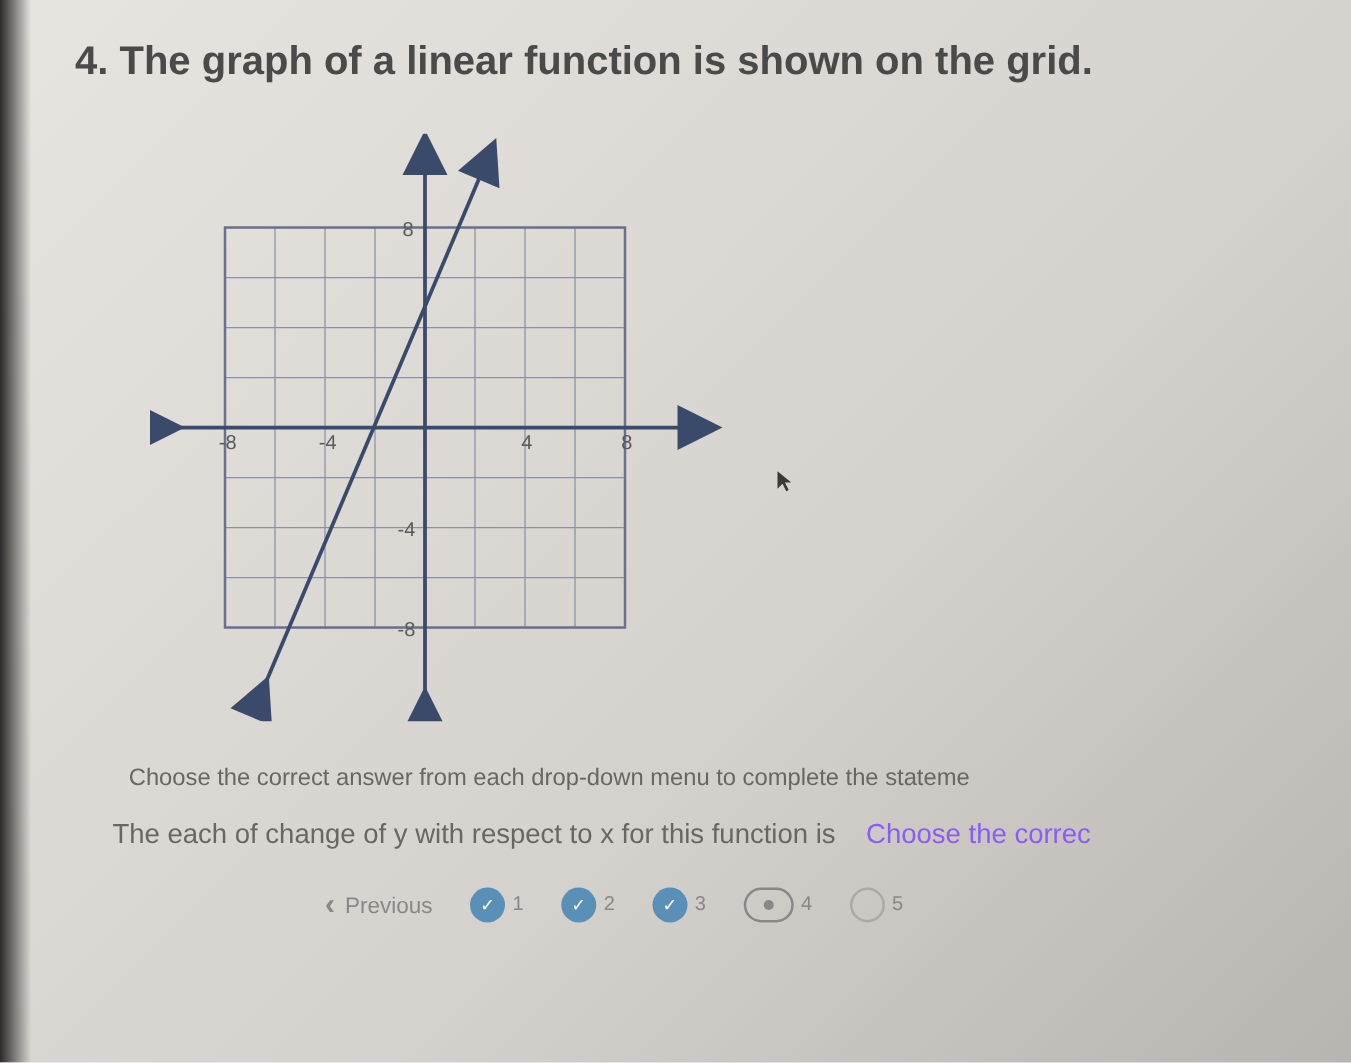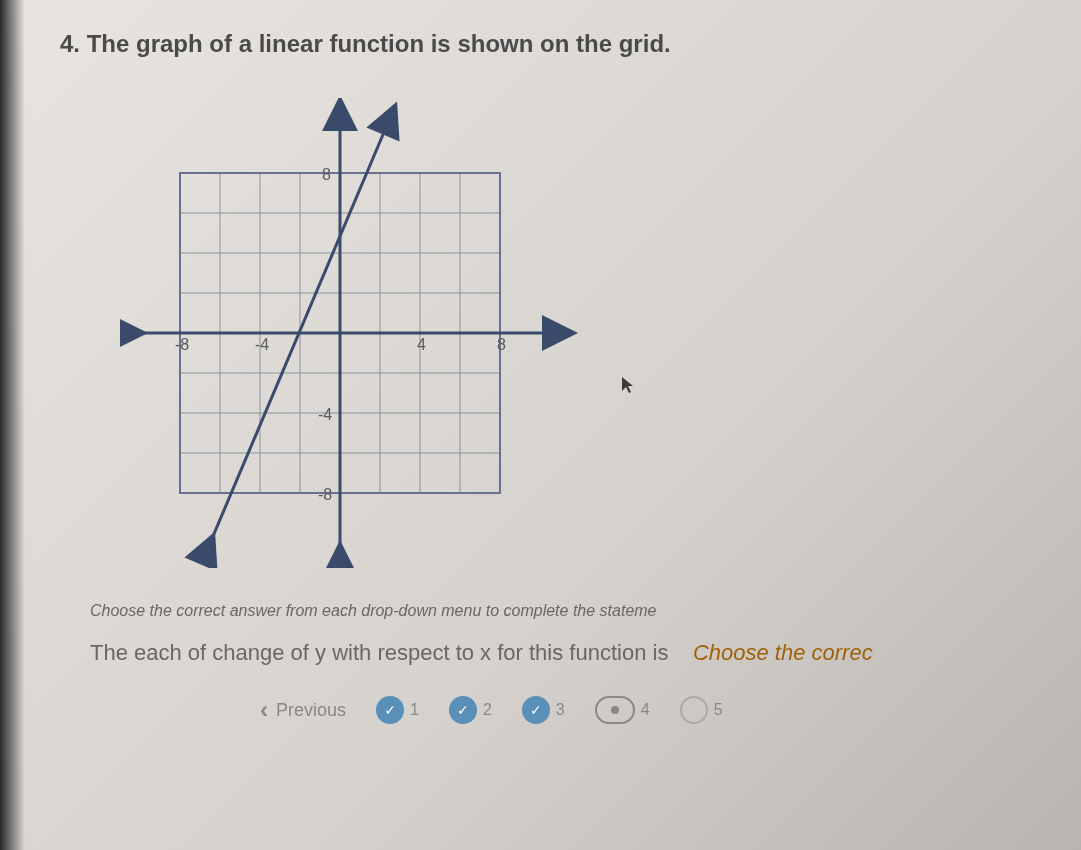--- a/index.html
+++ b/index.html
@@ -16,53 +16,51 @@
       left: 0;
       top: 0;
       width: 25px;
       height: 100%;
       background: linear-gradient(90deg, #2a2a2a 0%, transparent 100%);
     }
     .content {
       padding: 30px 40px 20px 60px;
     }
     .question-title {
-      font-size: 24px;
+      font-size: 32px;
       font-weight: bold;
       color: #4a4a4a;
       margin-bottom: 40px;
     }
     .graph-container {
       margin-left: 60px;
       margin-bottom: 30px;
     }
     .cursor {
       position: absolute;
       left: 620px;
       top: 375px;
       font-size: 20px;
       color: #3a3a3a;
     }
     .instruction {
-      font-size: 16px;
+      font-size: 19px;
       color: #6a6763;
-      margin-left: 30px;
+      margin-left: 43px;
       margin-bottom: 20px;
       margin-top: 20px;
-      font-style: italic;
     }
     .statement {
       font-size: 22px;
       color: #6a6763;
       margin-left: 30px;
       margin-bottom: 30px;
     }
     .choose-text {
-      font-style: italic;
-      color: #a16207;
+      color: #8b5cf6;
     }
     .nav-bar {
       display: flex;
       align-items: center;
       gap: 30px;
       margin-left: 200px;
       margin-top: 10px;
     }
     .prev-btn {
       display: flex;

